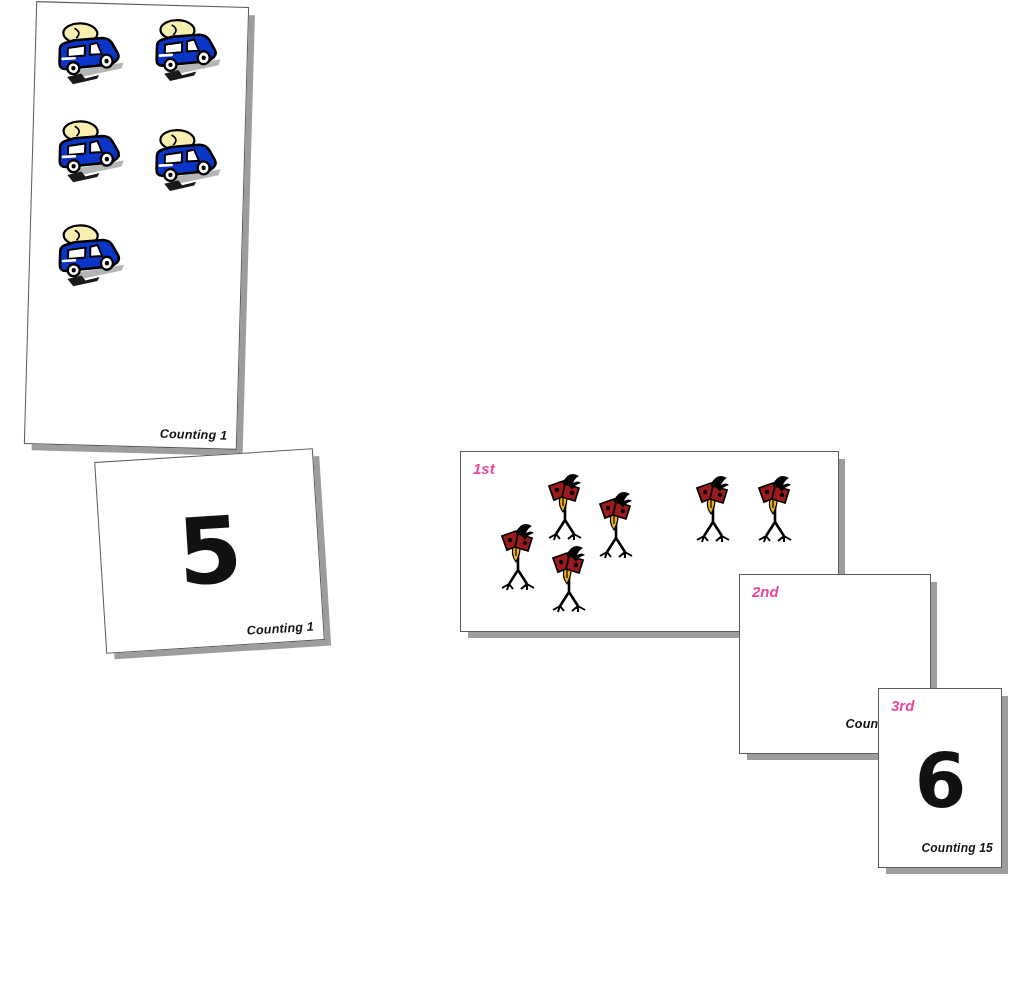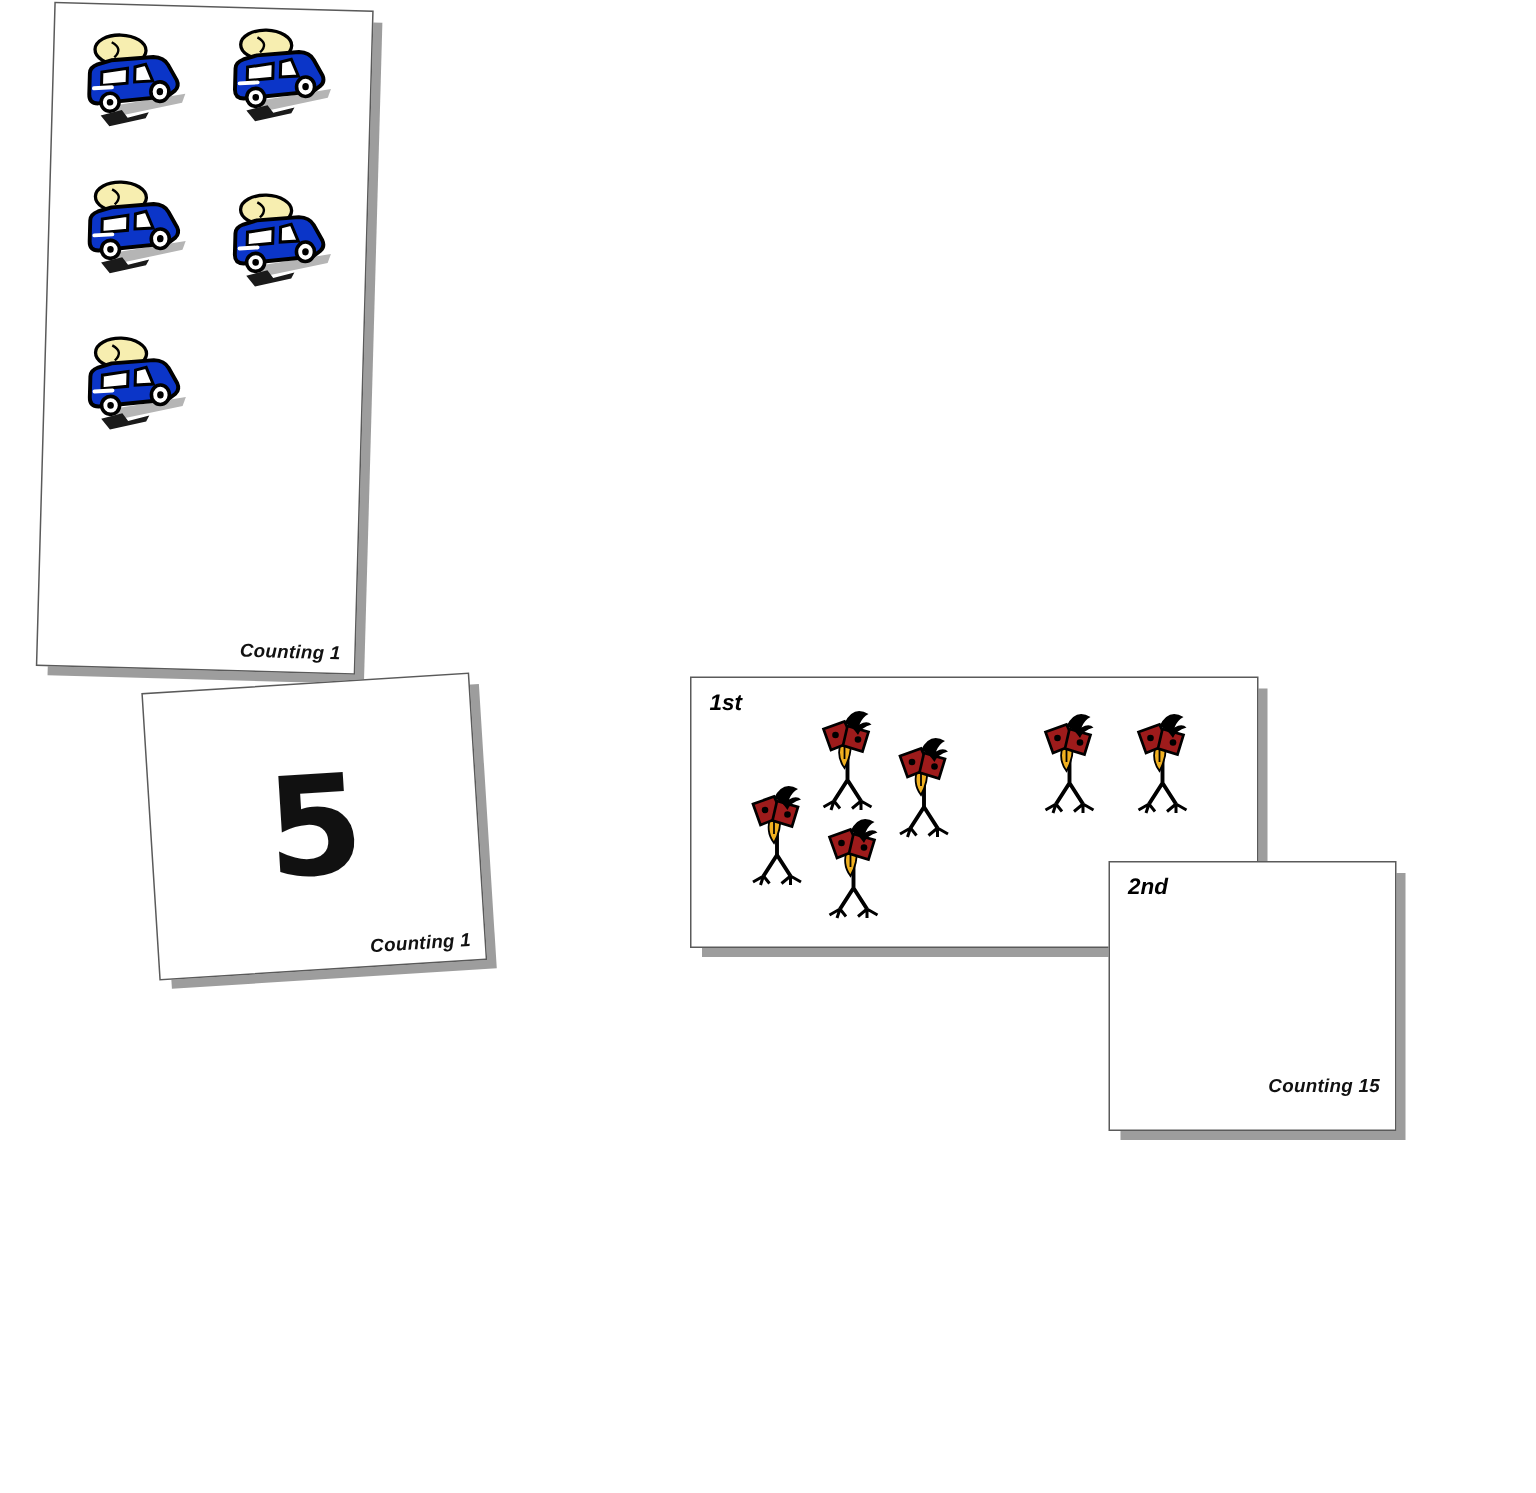--- a/index.html
+++ b/index.html
@@ -45,21 +45,21 @@
   }
 
   .card-order {
     position: absolute;
     left: 12px;
     top: 8px;
     font-family: "Liberation Sans", sans-serif;
     font-style: italic;
     font-weight: bold;
     font-size: 15px;
-    color: #000000;
+    color: #ec4899;
   }
 
   .big-number {
     position: absolute;
     left: 0;
     right: 0;
     text-align: center;
     font-family: "DejaVu Sans", sans-serif;
     font-weight: bold;
     color: #111;
@@ -336,14 +336,19 @@
       </svg>
     </div>
 
   </div>
 
   <div class="card" id="card-sum">
     <div class="card-order">2nd</div>
     <div class="card-caption">Counting 15</div>
   </div>
 
+  <div class="card" id="card-six">
+    <div class="card-order">3rd</div>
+    <div class="big-number">6</div>
+    <div class="card-caption">Counting 15</div>
+  </div>
 
 </div>
 
 </body></html>

